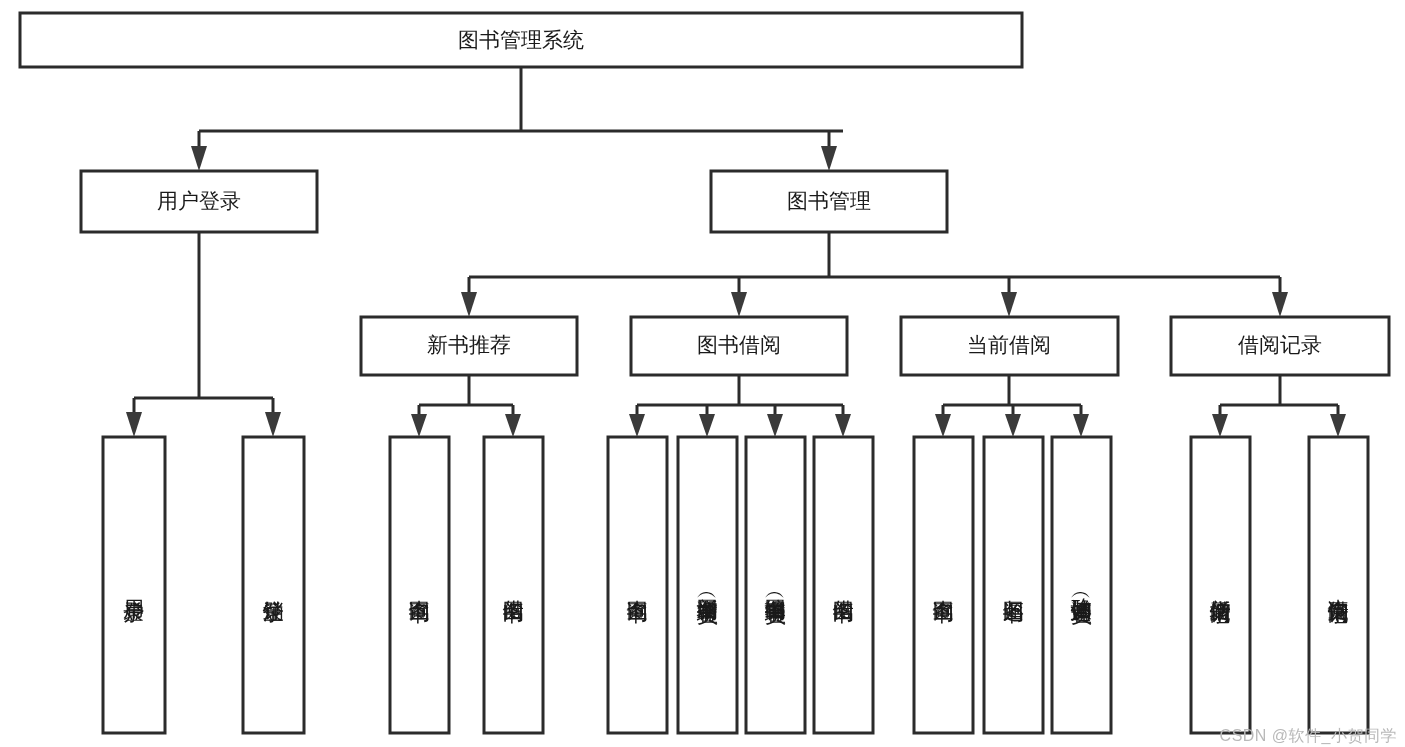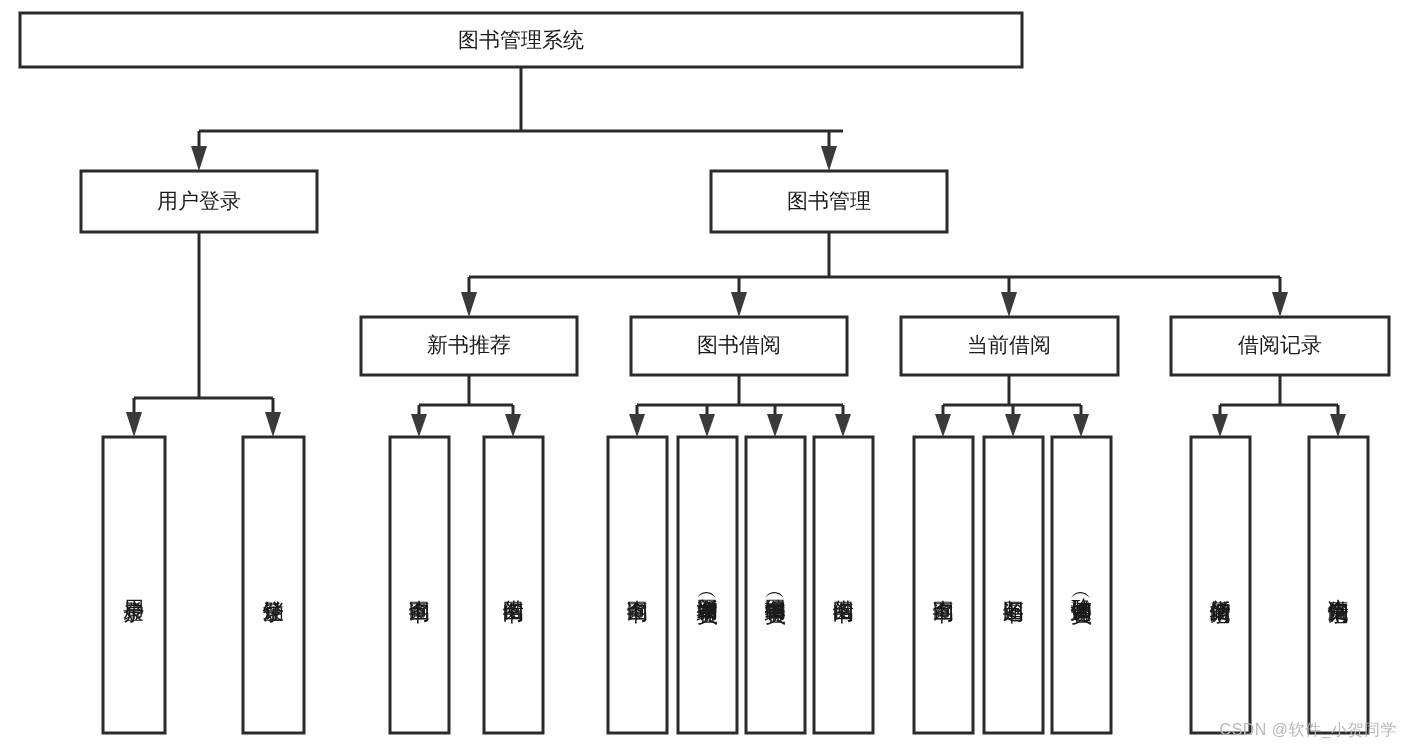--- a/index.html
+++ b/index.html
@@ -63,21 +63,21 @@
     display: flex;
     align-items: center;
     justify-content: center;
     white-space: nowrap;
     pointer-events: none;
     user-select: none;
   }
   .watermark {
     position: absolute;
     right: 8px;
-    bottom: 6px;
+    bottom: 0;
     font-family: "Liberation Sans", "DejaVu Sans", sans-serif;
     font-size: 16px;
     color: #b9b9b9;
     letter-spacing: 0.5px;
     white-space: nowrap;
   }
 </style>
 </head>
 <body>
 

